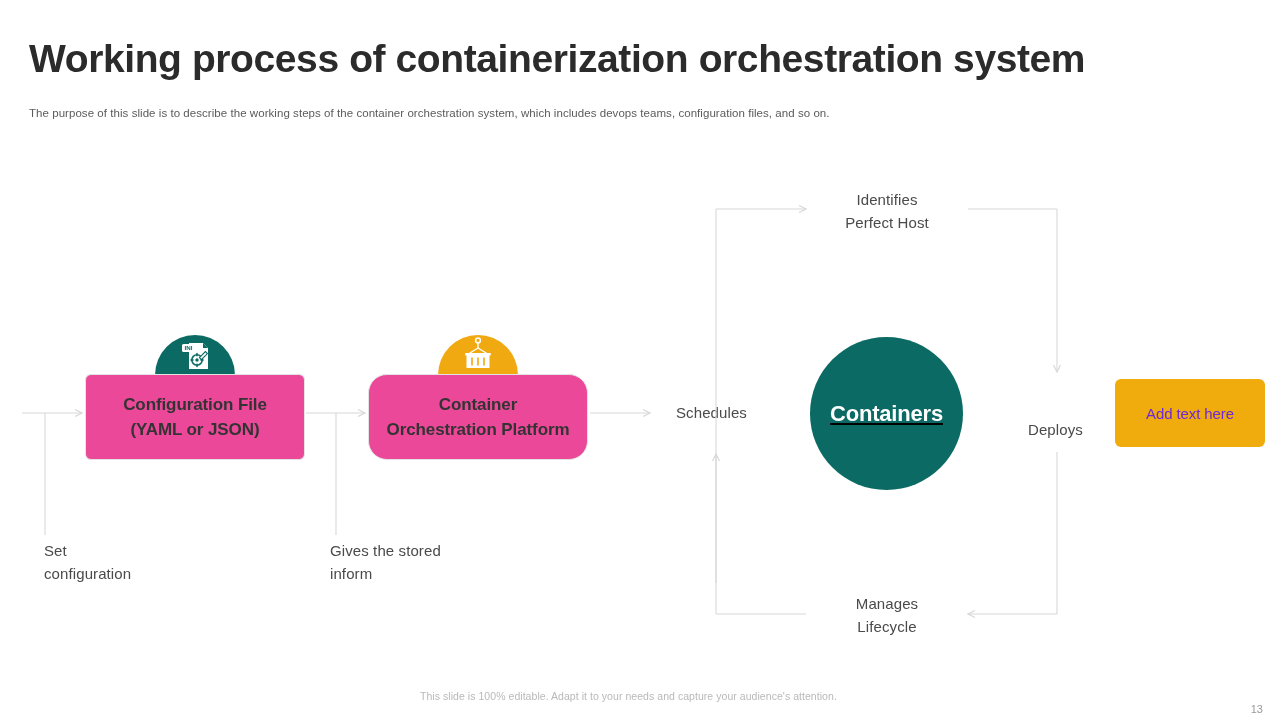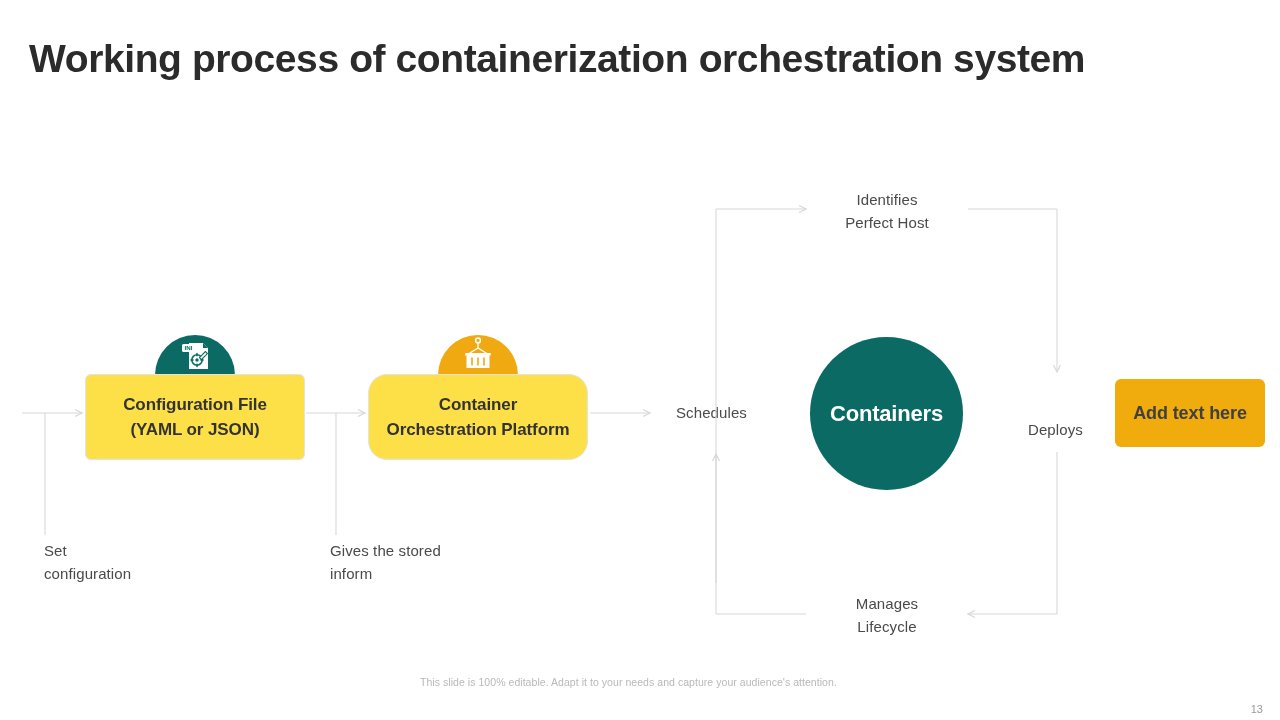--- a/index.html
+++ b/index.html
@@ -40,38 +40,38 @@
     color: #5b5b5b;
     line-height: 16px;
     letter-spacing: 0.05px;
     white-space: nowrap;
   }
 
   
   .slide-footer {
     position: absolute;
     left: 420px;
-    top: 676px;
+    top: 690px;
     font-size: 10.5px;
     color: #b9b9b9;
     letter-spacing: 0.05px;
     white-space: nowrap;
   }
   .page-number {
     position: absolute;
     right: 17px;
     top: 703px;
     font-size: 11px;
     color: #9a9a9a;
   }
 
   
   .proc-box {
     position: absolute;
-    background: #fde047;
+    background: #ec4899;
     border: 1px solid #e3e3e3;
     border-radius: 6px;
     display: flex;
     align-items: center;
     justify-content: center;
     text-align: center;
     z-index: 3;
     box-shadow: 0 0 0 0 rgba(0,0,0,0);
   }
   .proc-box .label {
@@ -107,20 +107,21 @@
     left: 810px;
     top: 337px;
     width: 153px;
     height: 153px;
     border-radius: 50%;
     background: #0b6b64;
     display: flex;
     align-items: center;
     justify-content: center;
     z-index: 3;
+    text-decoration: underline;
   }
   #containers-circle .label {
     font-size: 22px;
     font-weight: bold;
     color: #ffffff;
     letter-spacing: -0.2px;
   }
 
   
   #add-text-btn {
@@ -132,23 +133,23 @@
     background: #f0ab0c;
     border: none;
     border-radius: 6px;
     display: flex;
     align-items: center;
     justify-content: center;
     cursor: pointer;
     z-index: 3;
   }
   #add-text-btn .label {
-    font-size: 18px;
-    font-weight: bold;
-    color: #404040;
+    font-size: 15px;
+    font-weight: normal;
+    color: #6d28d9;
     letter-spacing: -0.1px;
   }
 
   
   .flow-label {
     position: absolute;
     font-size: 15px;
     color: #4a4a4a;
     line-height: 23px;
     letter-spacing: 0.1px;
@@ -170,20 +171,21 @@
     pointer-events: none;
   }
 </style>
 </head>
 <body>
 
 <div id="slide">
 
   <div class="slide-title">Working process of containerization orchestration system</div>
 
+  <div class="slide-subtitle">The purpose of this slide is to describe the working steps of the container orchestration system, which includes devops teams, configuration files, and so on.</div>
 
   <svg id="connectors" viewBox="0 0 1280 720" xmlns="http://www.w3.org/2000/svg">
     <defs>
       <marker id="ah-right" markerWidth="9" markerHeight="9" refX="8" refY="4.5" orient="auto" markerUnits="userSpaceOnUse">
         <path d="M1,1 L8,4.5 L1,8" fill="none" stroke="#d8d8d8" stroke-width="1.2"></path>
       </marker>
       <marker id="ah-left" markerWidth="9" markerHeight="9" refX="8" refY="4.5" orient="auto" markerUnits="userSpaceOnUse">
         <path d="M1,1 L8,4.5 L1,8" fill="none" stroke="#d8d8d8" stroke-width="1.2"></path>
       </marker>
       <marker id="ah-down" markerWidth="9" markerHeight="9" refX="8" refY="4.5" orient="auto" markerUnits="userSpaceOnUse">

